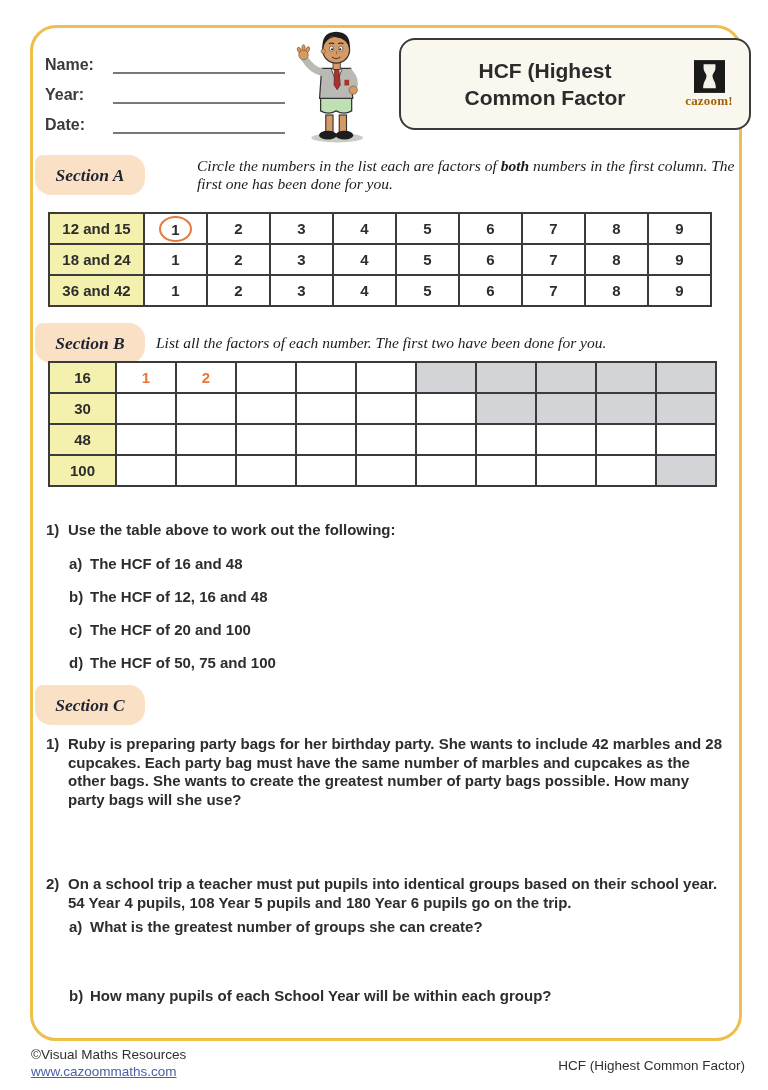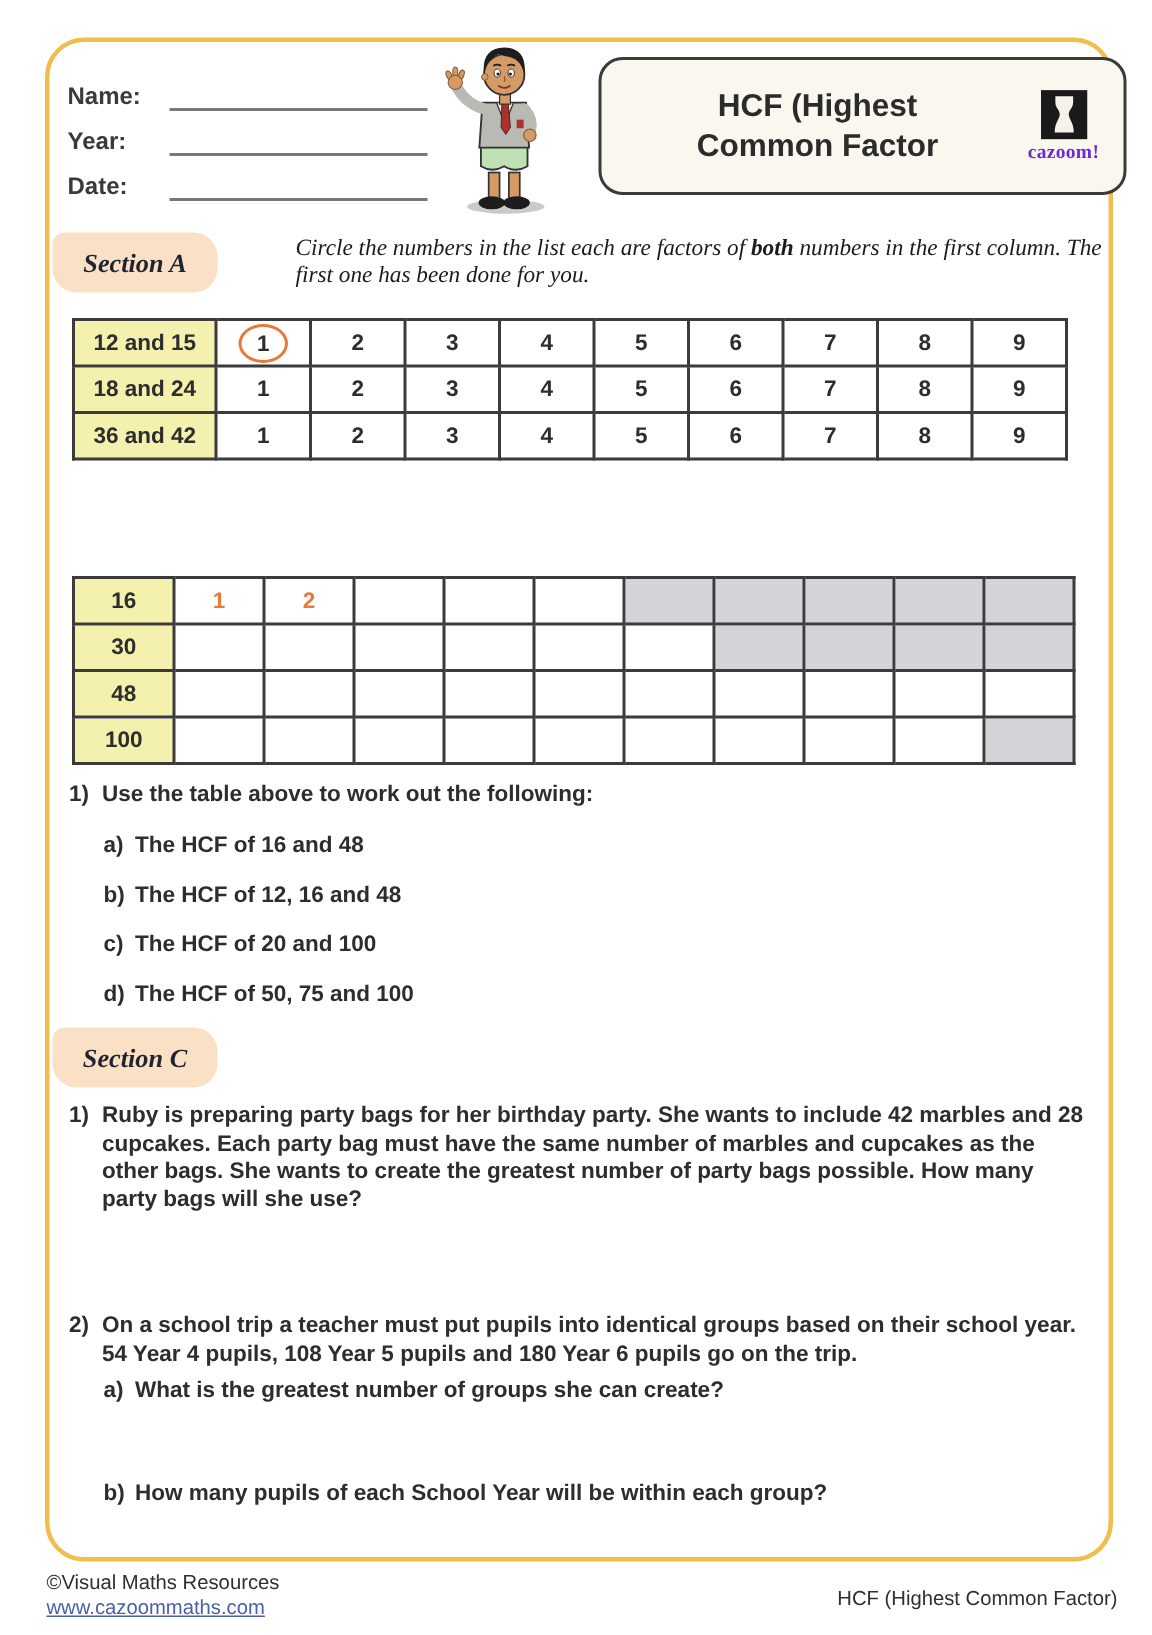--- a/index.html
+++ b/index.html
@@ -21,21 +21,21 @@
   .mascot { position:absolute; left:256px; top:0px; width:86px; height:116px; }
   
   .title-box {
     position:absolute; left:339px; top:10px; width:352px; height:92px; box-sizing:border-box;
     background:#faf7ef; border:2.5px solid #3a3a3a; border-radius:16px;
     display:flex; align-items:center;margin-left:27px;
   }
   .title-text { flex:1; text-align:center; font-size:21px; font-weight:bold; color:#2b2b2b; line-height:1.3; padding-left:12px; }
   .logo-block { width:64px; flex:none; text-align:center; padding-right:8px; }
   .logo-block svg { width:31px; height:33px; display:block; margin:0 auto; }
-  .logo-text { font-family:"Liberation Serif", serif; font-weight:bold; font-size:13px; color:#6d28d9; margin-top:0px; letter-spacing:0.2px; }
+  .logo-text { font-family:"Liberation Serif", serif; font-weight:bold; font-size:13px; color:#a16207; margin-top:0px; letter-spacing:0.2px; }
   
   .section-row { position:absolute; left:2px; display:flex; align-items:center; width:702px; }
   .section-label {
     flex:0 0 110px; height:40px; background:#fae1c6; border-radius:8px 16px 16px 16px;
     display:flex; align-items:center; justify-content:center;
     font-family:"Liberation Serif", serif; font-style:italic; font-weight:bold;
     font-size:17.5px; color:#1f2430;
   }
   .section-instr {
     margin-left:11px; width:582px;
@@ -185,22 +185,26 @@
       <td>4</td>
       <td>5</td>
       <td>6</td>
       <td>7</td>
       <td>8</td>
       <td>9</td>
     </tr>
   </tbody>
     </table>
 
-
-  <table style="left:15px; top:356px;border-radius:13px;">
+  <div class="section-row" style="top:295px;">
+    <div class="section-label">Section B</div>
+    <div class="section-instr">List all the factors of each number. The first two have been done for you.</div>
+  </div>
+
+  <table style="left:15px; top:333px;border-radius:13px;">
     <colgroup>
         <col style="width:67px">
         <col style="width:60px">
         <col style="width:60px">
         <col style="width:60px">
         <col style="width:60px">
         <col style="width:60px">
         <col style="width:60px">
         <col style="width:60px">
         <col style="width:60px">

